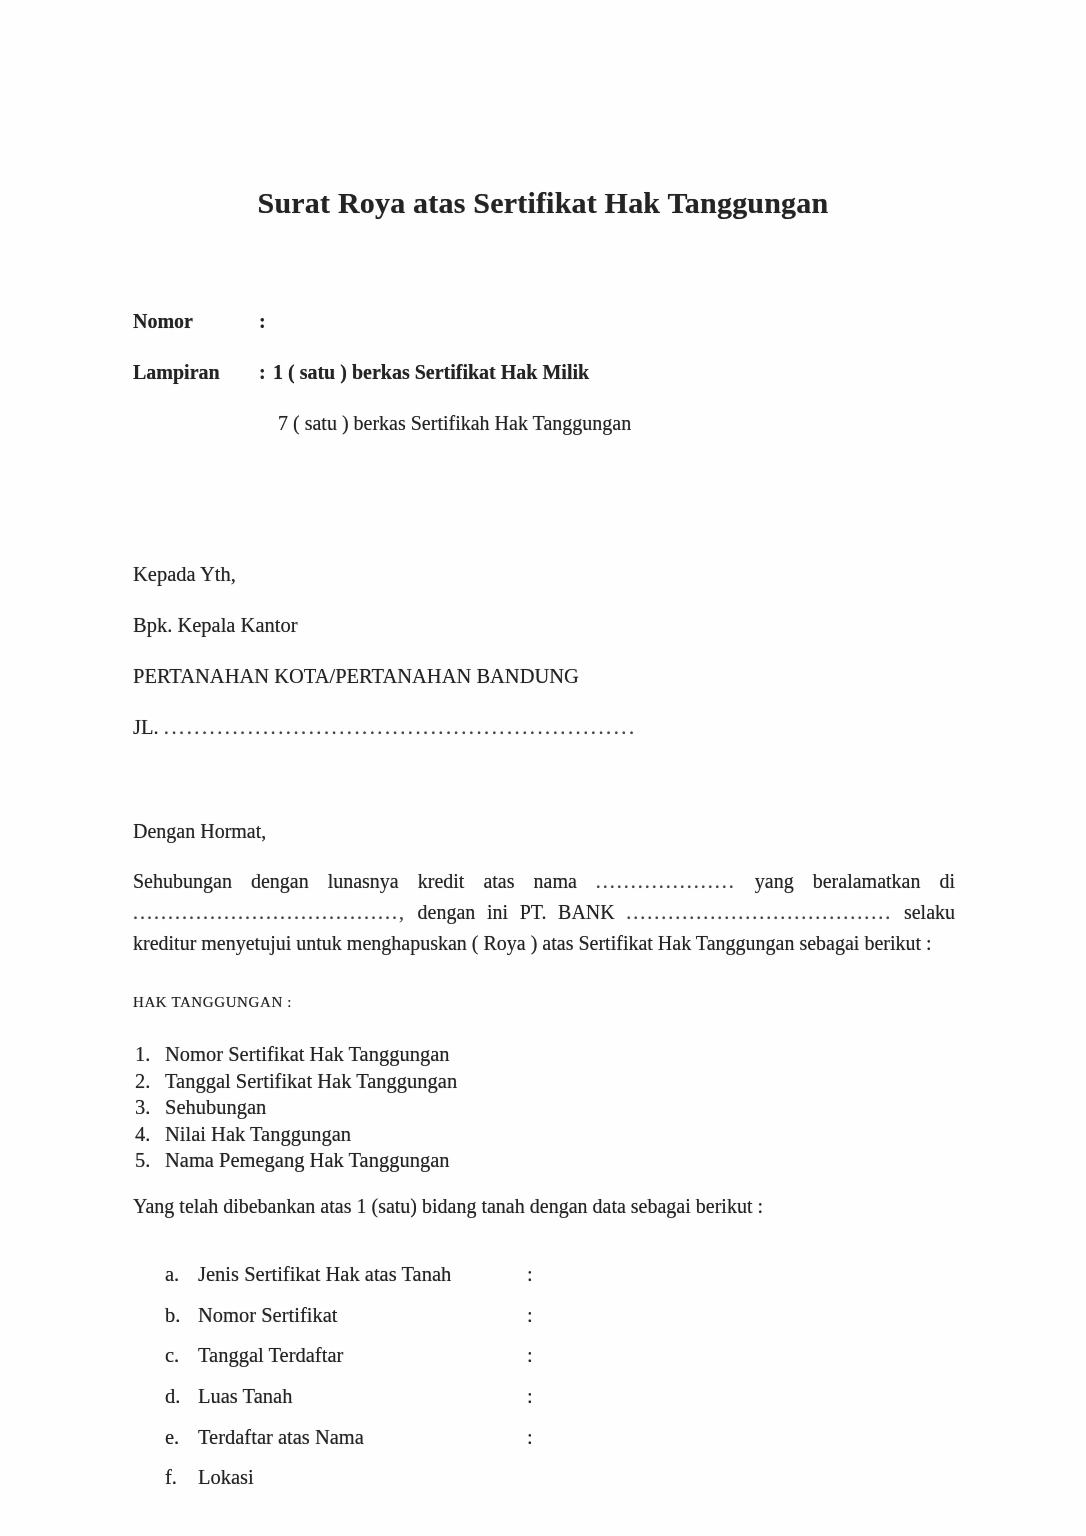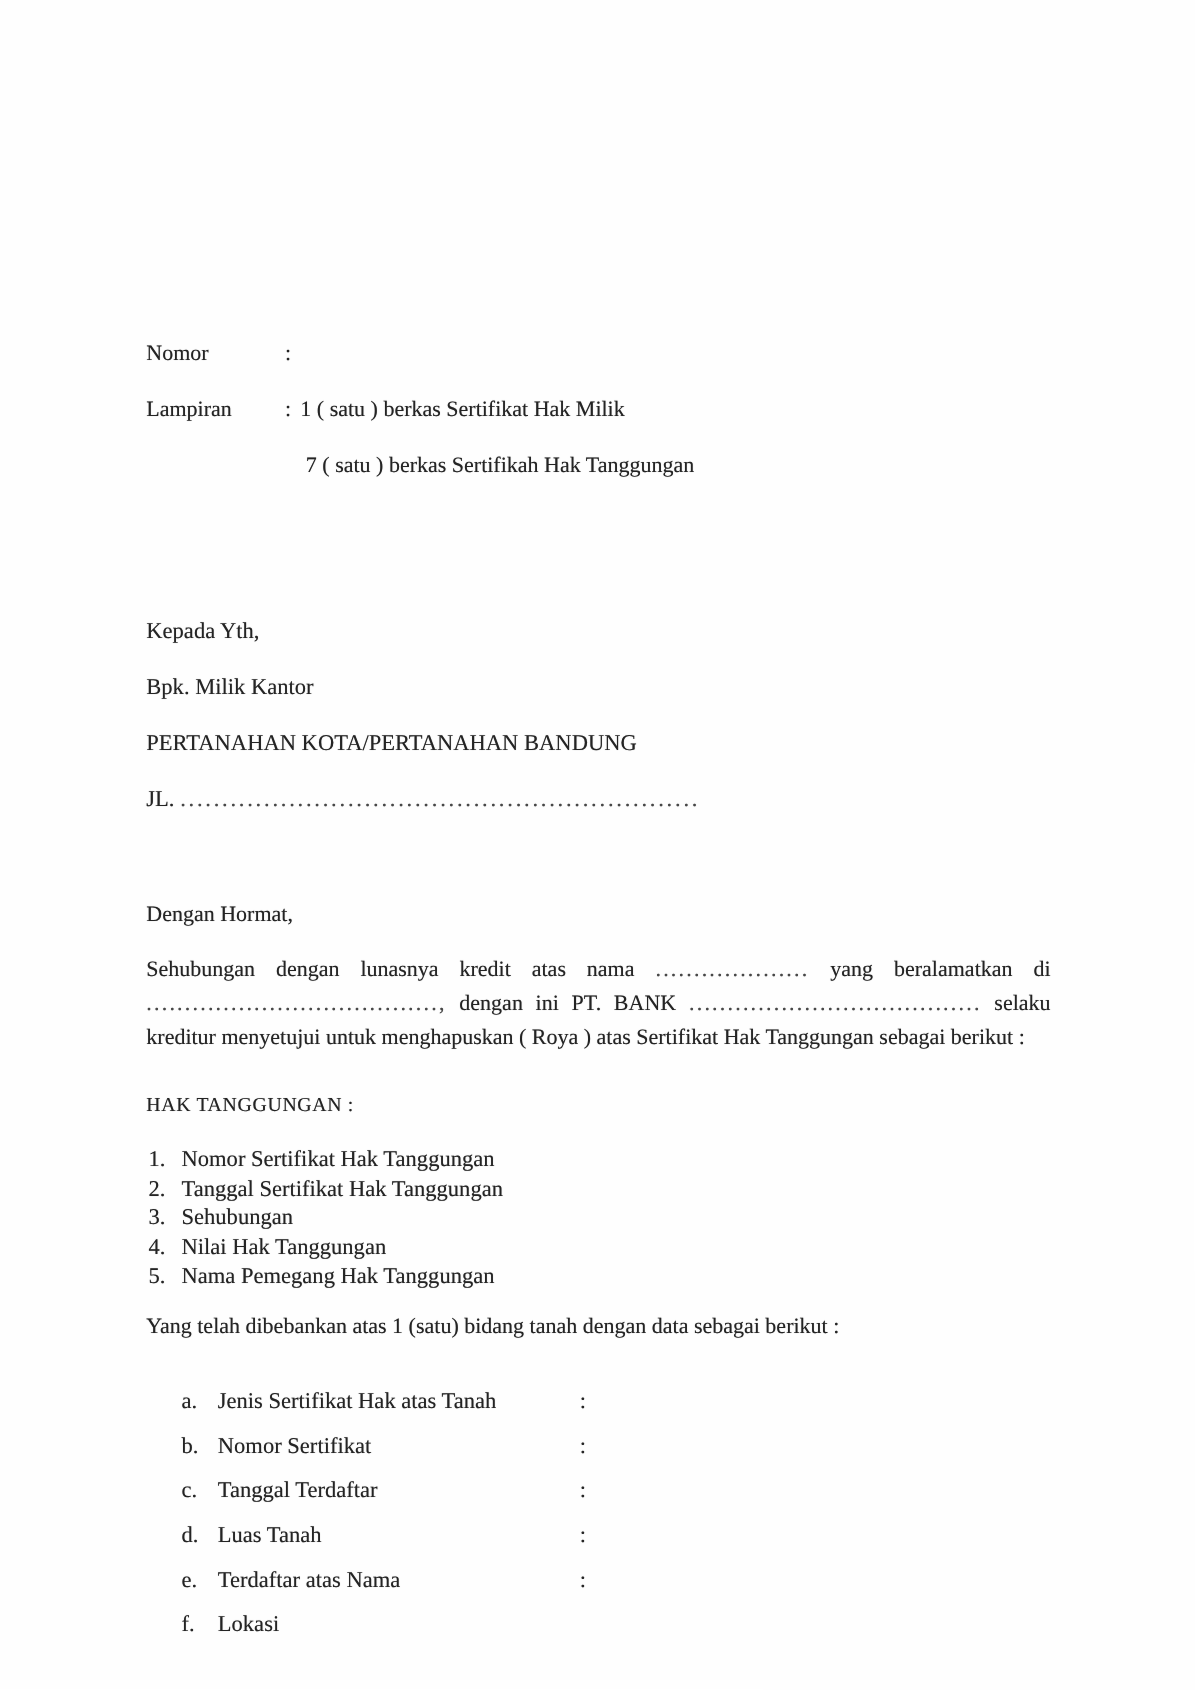--- a/index.html
+++ b/index.html
@@ -28,21 +28,21 @@
     font-weight: bold;
     letter-spacing: 0.2px;
   }
   .header-fields {
     position: absolute;
     top: 310px;
     left: 133px;
     width: 830px;
     font-size: 20px;
   }
-  .field-row { height: 51px; }
+  .field-row { height: 51px; font-weight: bold; }
   .field-label { display: inline-block; width: 126px; }
   .field-sep { display: inline-block; width: 14px; }
   .indent-row { margin-left: 145px; height: 51px; }
 
   .recipient {
     position: absolute;
     top: 563px;
     left: 133px;
     width: 830px;
     font-size: 20.5px;
@@ -74,21 +74,21 @@
   .dots-wide {
     letter-spacing: 2.5px;
     color: #474747;
     white-space: nowrap;
   }
   .hak-heading {
     position: absolute;
     top: 994px;
     left: 133px;
     margin: 0;
-    font-size: 18px;
+    font-size: 15px;
     font-weight: normal;
     letter-spacing: 0.6px;
   }
   .hak-list {
     position: absolute;
     top: 1043px;
     left: 135px;
     width: 700px;
     font-size: 20.5px;
   }
@@ -111,36 +111,37 @@
   }
   .land-row { position: relative; height: 24.7px; margin-top: 16px; }
   .land-letter { display: inline-block; width: 33px; }
   .land-colon { position: absolute; left: 362px; top: 0; }
 </style>
 </head>
 <body>
 
 <div class="page">
 
+  <h1 class="title">Surat Roya atas Sertifikat Hak Tanggungan</h1>
 
   <div class="header-fields">
     <div class="field-row">
       <span class="field-label">Nomor</span><span class="field-sep">:</span><span></span>
     </div>
     <div class="field-row">
       <span class="field-label">Lampiran</span><span class="field-sep">:</span><span>1 ( satu ) berkas Sertifikat Hak Milik</span>
     </div>
     <div class="indent-row">
       <span>7 ( satu ) berkas Sertifikah Hak Tanggungan</span>
     </div>
   </div>
 
   <div class="recipient">
     <div class="recipient-line">Kepada Yth,</div>
-    <div class="recipient-line">Bpk. Milik Kantor</div>
+    <div class="recipient-line">Bpk. Kepala Kantor</div>
     <div class="recipient-line">PERTANAHAN KOTA/PERTANAHAN BANDUNG</div>
     <div class="recipient-line">
       <span>JL.</span>
       <span class="dots-wide">..............................................................</span>
     </div>
   </div>
 
   <div class="salutation">Dengan Hormat,</div>
 
   <p class="body-par">

